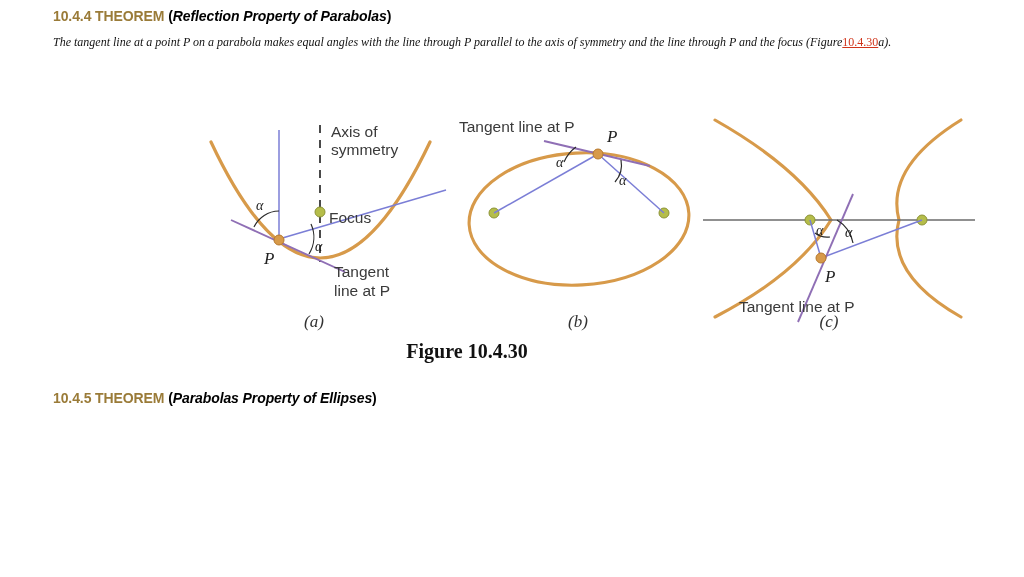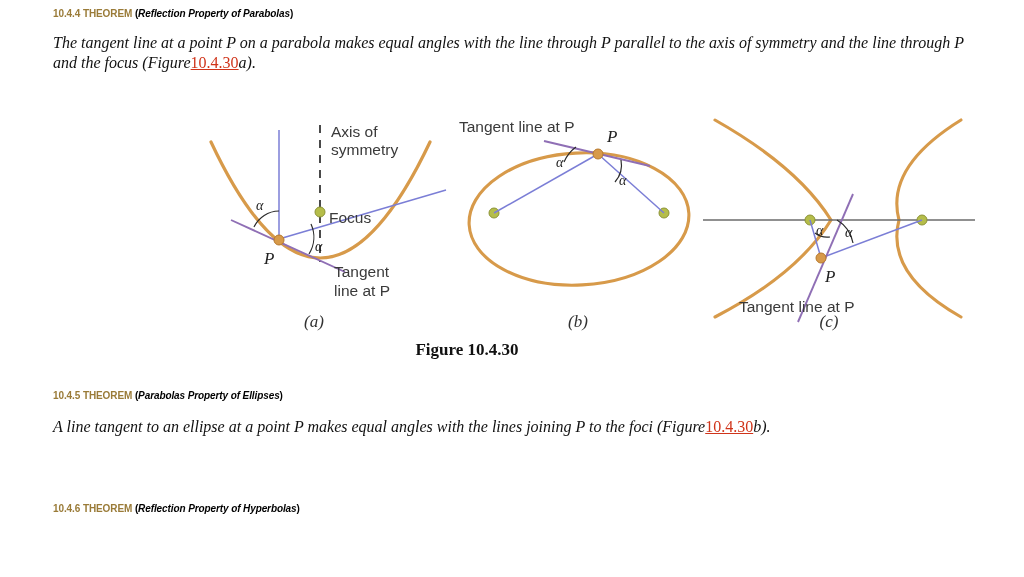--- a/index.html
+++ b/index.html
@@ -22,41 +22,41 @@
     width: 1024px;
     height: 577px;
   }
 
   
   .theorem-head {
     position: absolute;
     left: 53px;
     font-family: "Liberation Sans", sans-serif;
     font-weight: bold;
-    font-size: 10px;
+    font-size: 14px;
     letter-spacing: -0.1px;
     white-space: nowrap;
   }
   .theorem-num {
     color: #9a7b38;
   }
   .theorem-paren {
     color: #000000;
     font-style: italic;
   }
   .theorem-paren .paren {
     font-style: normal;
   }
 
   .theorem-body {
     position: absolute;
     left: 53px;
     font-family: "Liberation Serif", serif;
     font-style: italic;
-    font-size: 16px;
+    font-size: 12px;
     line-height: 19.5px;
     color: #111111;
     width: 930px;
   }
   .figlink {
     color: #d0341a;
     text-decoration: underline;
     font-style: normal;
     font-family: "Liberation Serif", serif;
     cursor: pointer;
@@ -72,21 +72,21 @@
     margin-left: 48px;
   }
   .figure-caption {
     position: absolute;
     top: 340px;
     left: 0;
     width: 934px;
     text-align: center;
     font-family: "Liberation Serif", serif;
     font-weight: bold;
-    font-size: 17px;
+    font-size: 20px;
     color: #111111;
   }
 
   svg { display: block; }
   .svg-label {
     font-family: "Liberation Sans", sans-serif;
     font-size: 15.5px;
     fill: #3a3a3a;
   }
   .svg-mathlabel {
@@ -210,22 +210,15 @@
     </svg>
 
   </div>
 
   <div class="figure-caption">Figure 10.4.30</div>
 
   <div class="theorem-head" style="top:390px;">
     <span class="theorem-num">10.4.5 THEOREM</span>
     <span class="theorem-paren"><span class="paren">(</span><span>Parabolas Property of Ellipses</span><span class="paren">)</span></span>
   </div>
-  <div class="theorem-body" style="top:417px;">
-    <span>A line tangent to an ellipse at a point P makes equal angles with the lines joining P to the foci (Figure</span><span class="figlink">10.4.30</span><span>b).</span>
-  </div>
-
-  <div class="theorem-head" style="top:503px;">
-    <span class="theorem-num">10.4.6 THEOREM</span>
-    <span class="theorem-paren"><span class="paren">(</span><span>Reflection Property of Hyperbolas</span><span class="paren">)</span></span>
-  </div>
+
 
 </div>
 
 </body></html>

